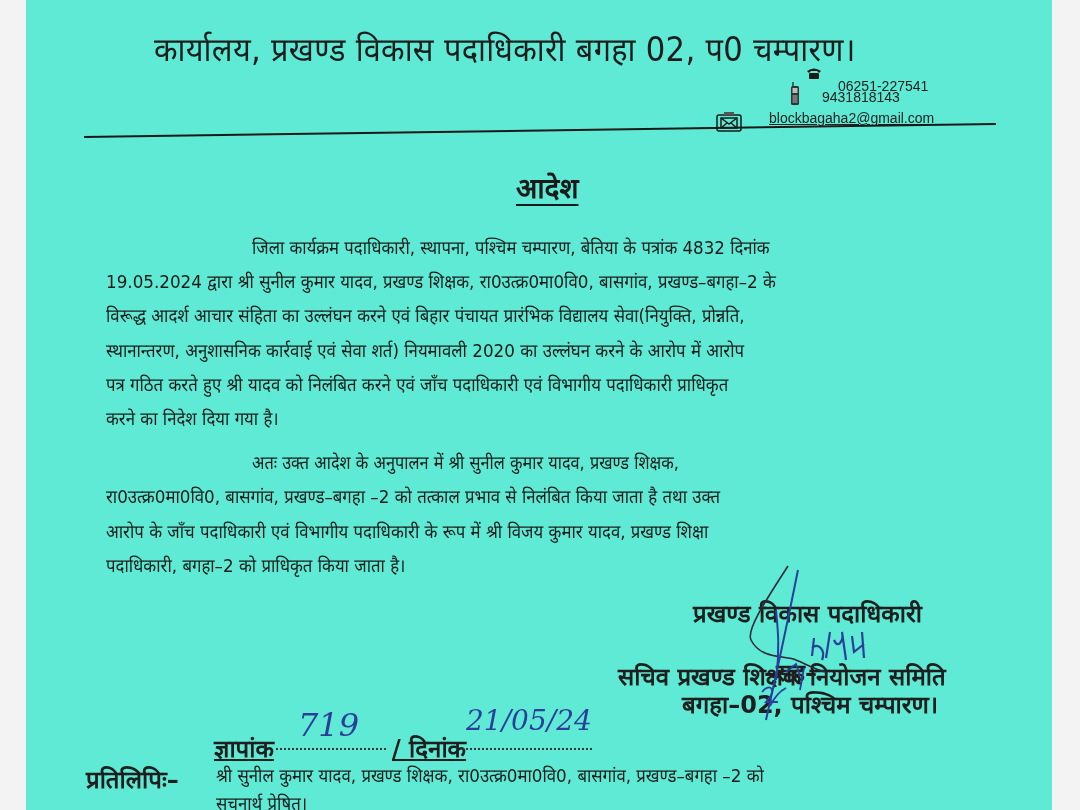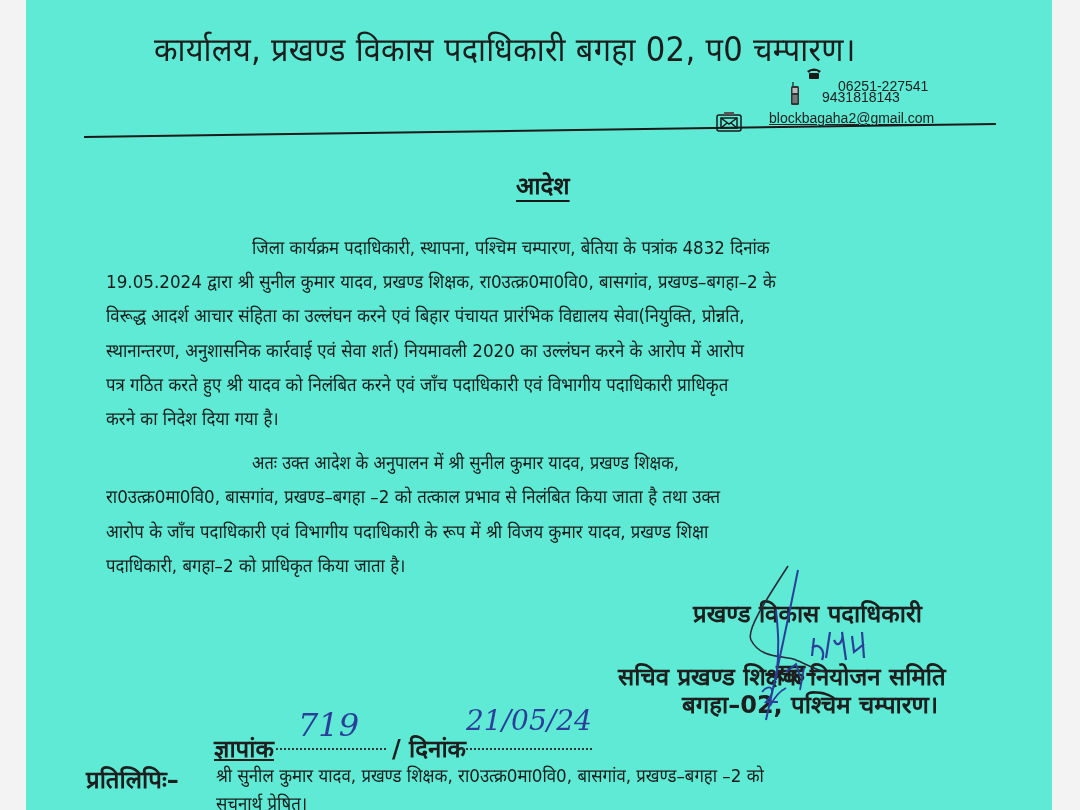--- a/index.html
+++ b/index.html
@@ -59,21 +59,21 @@
       position: absolute;
       left: 58px; top: 136px;
       width: 912px; height: 2px;
       background: #1a1a1a;
       transform: rotate(-0.82deg);
       transform-origin: left center;
     }
 
     .order-heading {
       left: 490px; top: 168px;
-      font-size: 24px;
+      font-size: 28px;
       font-weight: bold;
       text-decoration: underline;
       text-underline-offset: 6px;
       color: #1a1a1a;
     }
 
     
     .line {
       position: absolute;
       white-space: nowrap;
@@ -171,21 +171,21 @@
       <path d="M88 78 L 86 96 M 86 88 C 92 82, 100 90, 96 100 M 104 72 L 100 98 M 108 80 C 112 90, 118 80, 116 72 L 120 100 M 126 76 L 128 92 L 138 84 M 136 72 L 138 98" fill="none" stroke="#2b3f9a" stroke-width="2.2"></path>
       <path d="M60 112 L 70 104 L 74 116 M 78 108 L 74 130 M 60 128 C 52 132, 48 138, 44 146" fill="none" stroke="#2b3f9a" stroke-width="1.8"></path>
       <path d="M36 132 C 44 122, 52 130, 40 142 L 52 142" fill="none" stroke="#2b3f9a" stroke-width="1.8"></path>
     </svg>
   </div>
 
   <div>
     <div class="sig-line" style="left:188px; top:731px;text-decoration:underline;">ज्ञापांक</div>
     <div class="dotted" style="left:250px; top:748px; width:110px;"></div>
     <div class="handwriting" style="left:272px; top:706px; font-size:32px;">719</div>
-    <div class="sig-line" style="left:366px; top:731px;">/ दिनांक</div>
+    <div class="sig-line" style="left:366px; top:731px;text-decoration:underline;">/ दिनांक</div>
     <div class="dotted" style="left:436px; top:748px; width:130px;"></div>
     <div class="handwriting" style="left:440px; top:704px; font-size:28px;">21/05/24</div>
   </div>
 
   <div>
     <div class="sig-line" style="left:60px; top:762px;">प्रतिलिपिः–</div>
     <div class="line" style="left:190px; top:762px; transform:scaleX(0.905);">श्री सुनील कुमार यादव, प्रखण्ड शिक्षक, रा0उत्क्र0मा0वि0, बासगांव, प्रखण्ड–बगहा  –2 को</div>
     <div class="line" style="left:190px; top:790px; transform:scaleX(0.905);">सूचनार्थ प्रेषित।</div>
   </div>
 

